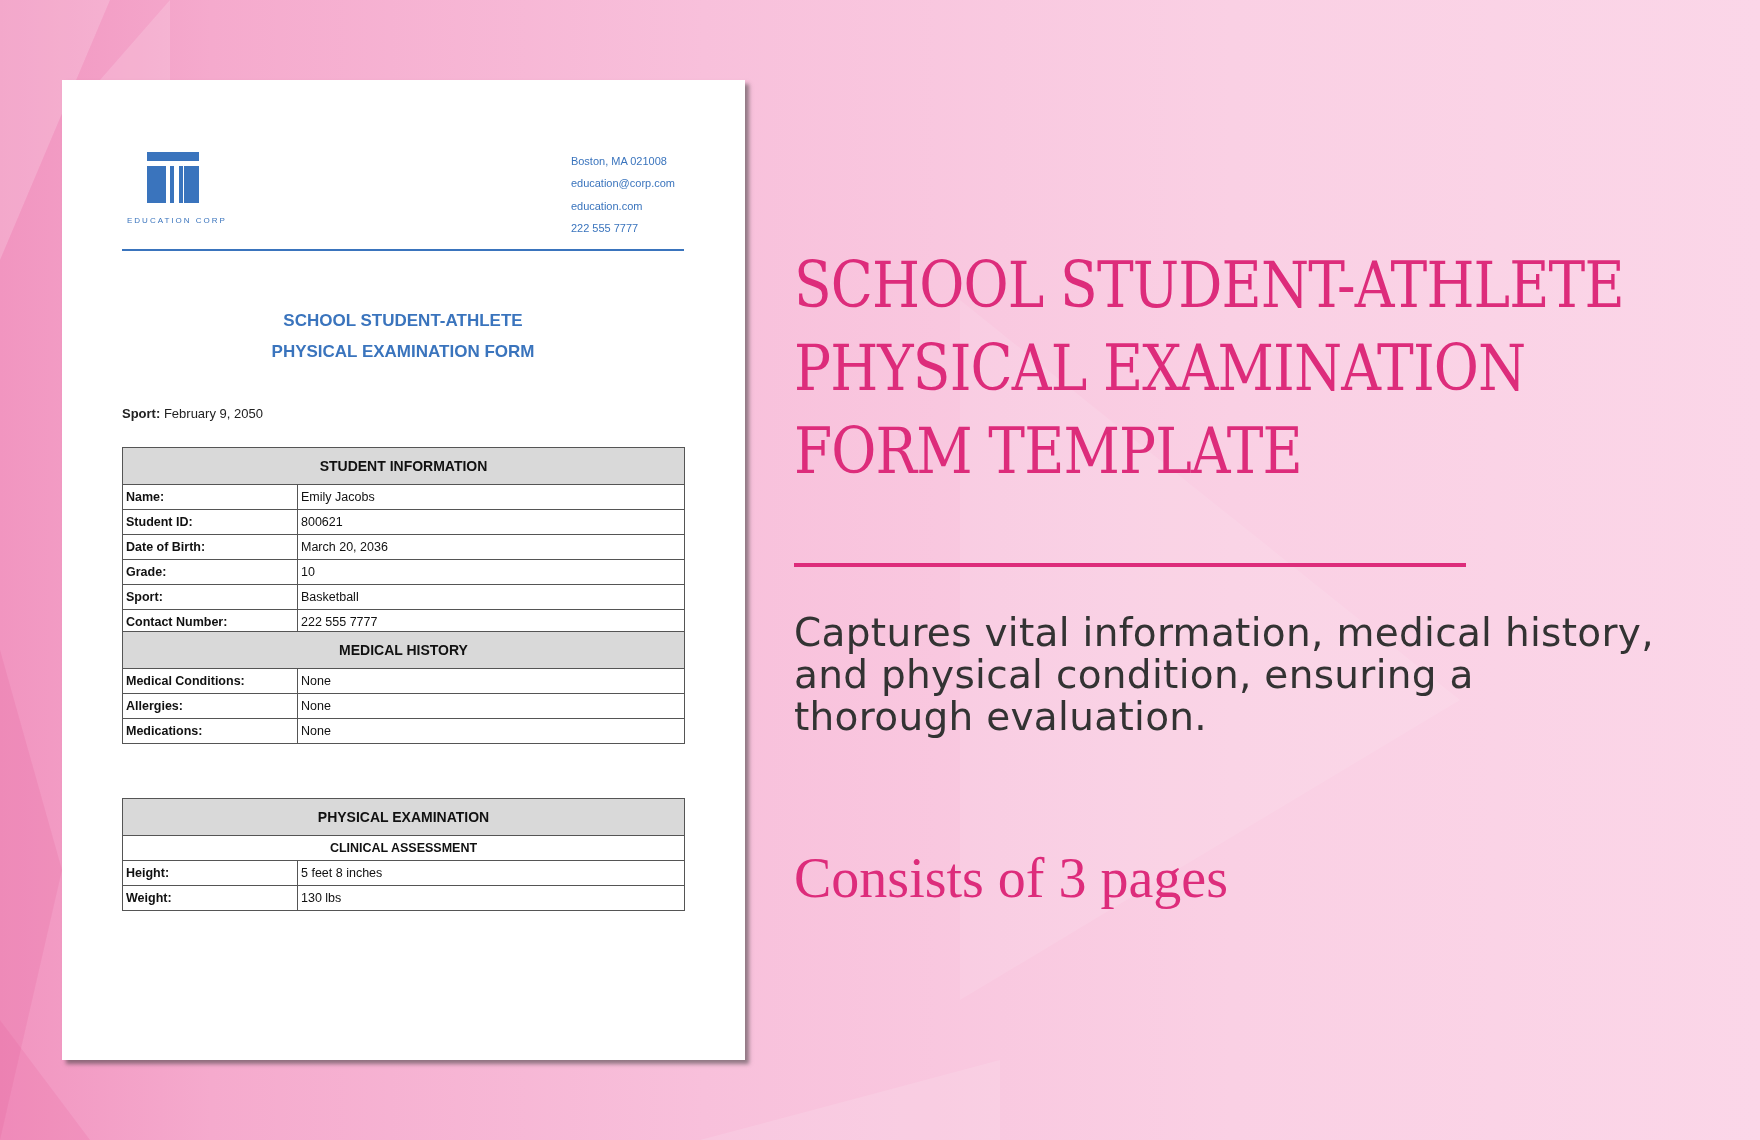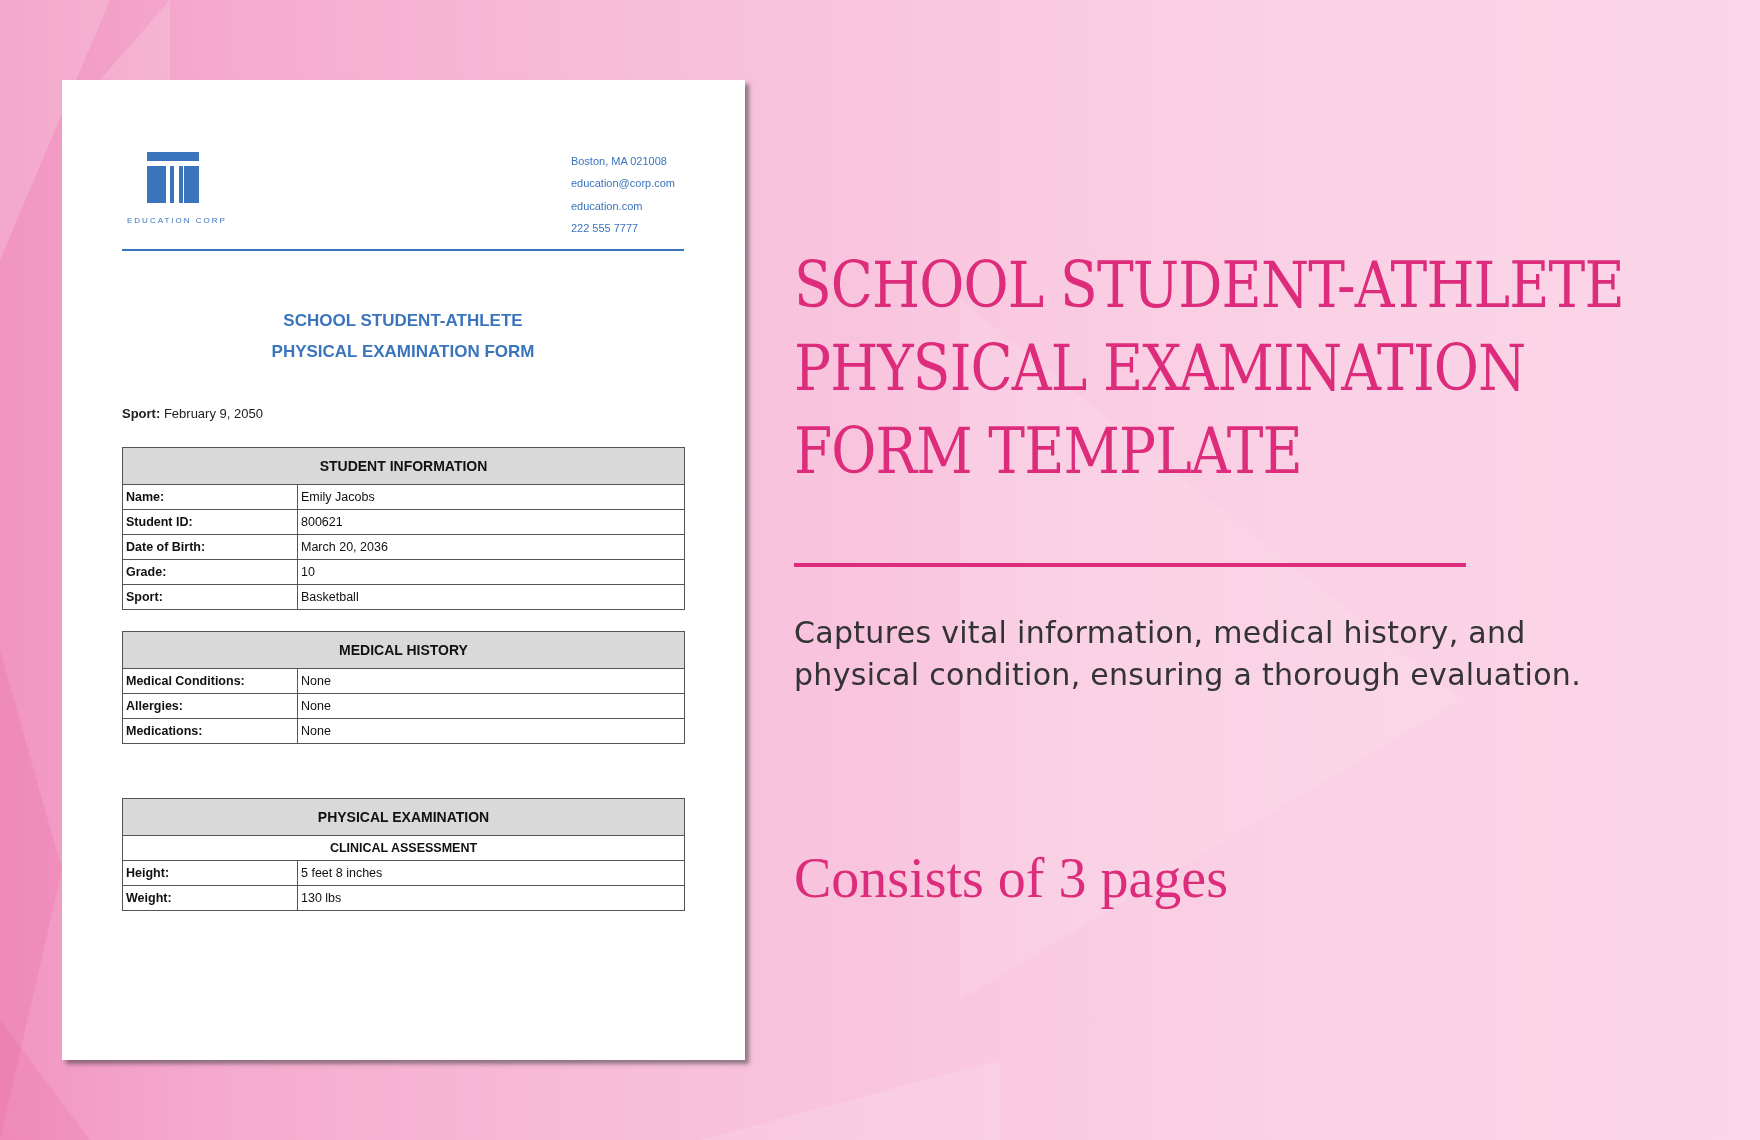--- a/index.html
+++ b/index.html
@@ -43,21 +43,21 @@
   .promo-title {
     position: absolute; left: 794px; top: 244px; width: 940px;
     font-family: "DejaVu Serif", "Liberation Serif", serif;
     color: #dd2c7b; font-size: 64px; line-height: 83px; letter-spacing: -1px;
     transform: scaleX(0.86); transform-origin: left top; white-space: nowrap;
   }
   .promo-divider { position: absolute; left: 794px; top: 563px; width: 672px; height: 4px; background: #dd2c7b; }
   .promo-desc {
     position: absolute; left: 794px; top: 612px; width: 860px;
     font-family: "DejaVu Sans", sans-serif; color: #333333;
-    font-size: 30px; line-height: 42px; letter-spacing: 0.3px;
+    font-size: 39px; line-height: 42px; letter-spacing: 0.3px;
   }
   .promo-pages {
     position: absolute; left: 794px; top: 846px;
     font-family: "Liberation Serif", serif; color: #dd2c7b; font-size: 56px;
   }
 </style>
 </head>
 <body>
 
 <div class="facet f1"></div>
@@ -114,20 +114,24 @@
           <td>March 20, 2036</td>
         </tr>
     <tr>
           <td class="lbl">Grade:</td>
           <td>10</td>
         </tr>
     <tr>
           <td class="lbl">Sport:</td>
           <td>Basketball</td>
         </tr>
+    <tr>
+          <td class="lbl">Contact Number:</td>
+          <td>222 555 7777</td>
+        </tr>
   </tbody>
     </table>
 
   <table class="form t-medical">
     <tbody>
         <tr>
           <th class="hdr" colspan="2">MEDICAL HISTORY</th>
         </tr>
     <tr>
           <td class="lbl">Medical Conditions:</td>

